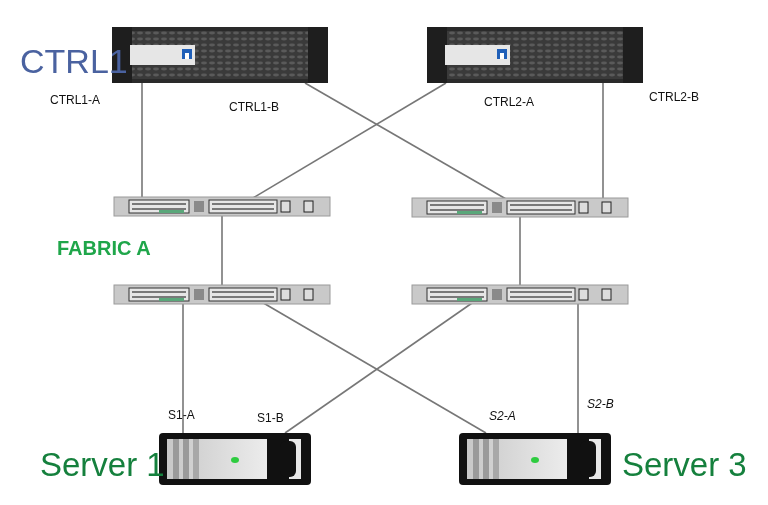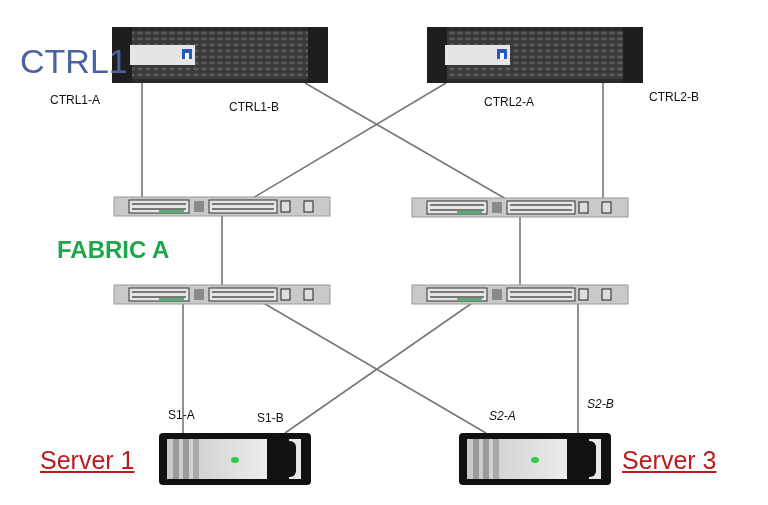--- a/index.html
+++ b/index.html
@@ -2,22 +2,22 @@
 <html><head>
 <meta charset="utf-8">
 <style>
   html, body { margin: 0; padding: 0; background: #ffffff; }
   body { width: 768px; height: 505px; position: relative; overflow: hidden;
          font-family: "Liberation Sans", "DejaVu Sans", sans-serif; }
   #stage { position: absolute; left: 0; top: 0; width: 768px; height: 505px; }
   .lbl { position: absolute; white-space: nowrap; line-height: 1; }
   .ctrl-name { font-size: 34px; color: #4a62a0; }
   .port { font-size: 12px; color: #111111; }
-  .fabric { font-size: 24px; color: #1fa64a; font-weight: bold; }
-  .server-name { font-size: 25px; color: #b91c1c; text-decoration: underline; }
+  .fabric { font-size: 20px; color: #1fa64a; font-weight: bold; }
+  .server-name { font-size: 33px; color: #15803d; }
 </style>
 </head>
 <body>
 
 <div id="stage">
   <svg width="768" height="505" viewBox="0 0 768 505" xmlns="http://www.w3.org/2000/svg">
     <defs>
       <pattern id="mesh" width="8" height="6" patternUnits="userSpaceOnUse">
         <rect width="8" height="6" fill="#3a3a3a"></rect>
         <ellipse cx="4" cy="3" rx="3" ry="1.4" fill="#5a5a5a"></ellipse>

